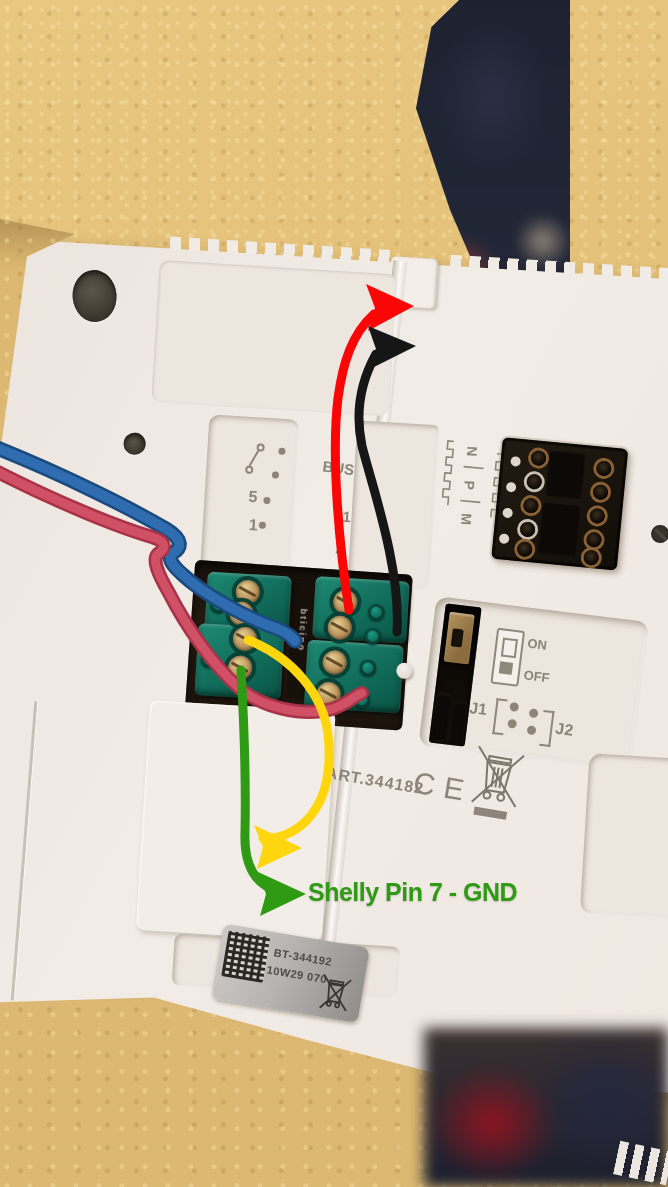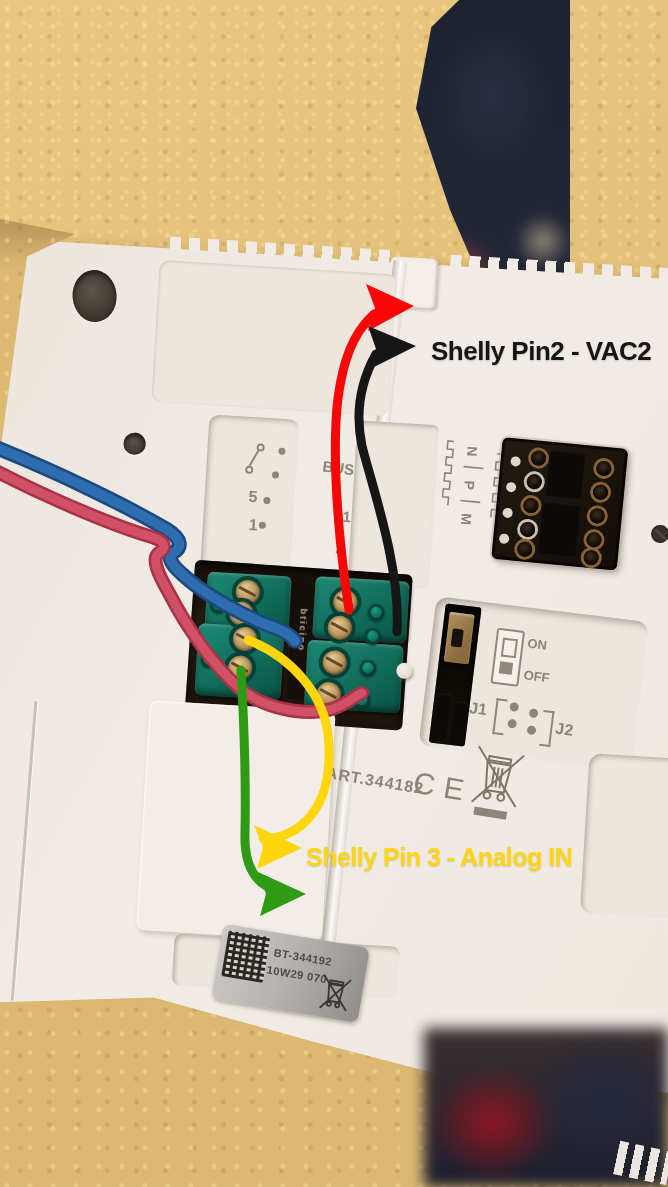--- a/index.html
+++ b/index.html
@@ -303,15 +303,14 @@
     <path d="M 349 610 C 339 545 331 455 338 398 C 343 362 352 334 374 314" fill="none" stroke-width="9" stroke-linecap="round" stroke="#fa0606"></path>
     <polygon points="414,306 366,284 375,308 368,331" fill="#fa0606"></polygon>
     <path d="M 397 632 C 401 568 372 486 362 446 C 355 413 361 381 376 354" fill="none" stroke-width="9" stroke-linecap="round" stroke="#161616"></path>
     <polygon points="416,346 368,326 376,349 370,369" fill="#161616"></polygon>
     <path d="M 248 640 C 292 657 323 694 328 734 C 332 772 326 801 306 821 C 294 833 277 840 263 838" fill="none" stroke-width="9" stroke-linecap="round" stroke="#ffd60d"></path>
     <polygon points="302,848 254,825 263,847 257,869" fill="#ffd60d"></polygon>
     <path d="M 241 670 C 244 722 246 782 245 832 C 244 858 250 876 266 886" fill="none" stroke-width="9" stroke-linecap="round" stroke="#2f9a14"></path>
     <polygon points="306,894 258,872 266,894 260,916" fill="#2f9a14"></polygon>
   </svg>
 
-  <div class="anno" style="left: 431px; top: 336px; font-size: 26px; z-index: 50; color: rgb(22, 22, 22);">Shelly Pin2 - VAC2</div>
-  <div class="anno" style="left: 306px; top: 843px; font-size: 25px; z-index: 50; color: rgb(255, 214, 13);">Shelly Pin 3 - Analog IN</div>
+  <div class="anno" style="left: 308px; top: 878px; font-size: 25px; z-index: 50; color: rgb(47, 154, 20);">Shelly Pin 7 - GND</div>
 </div>
 
 </body></html>

